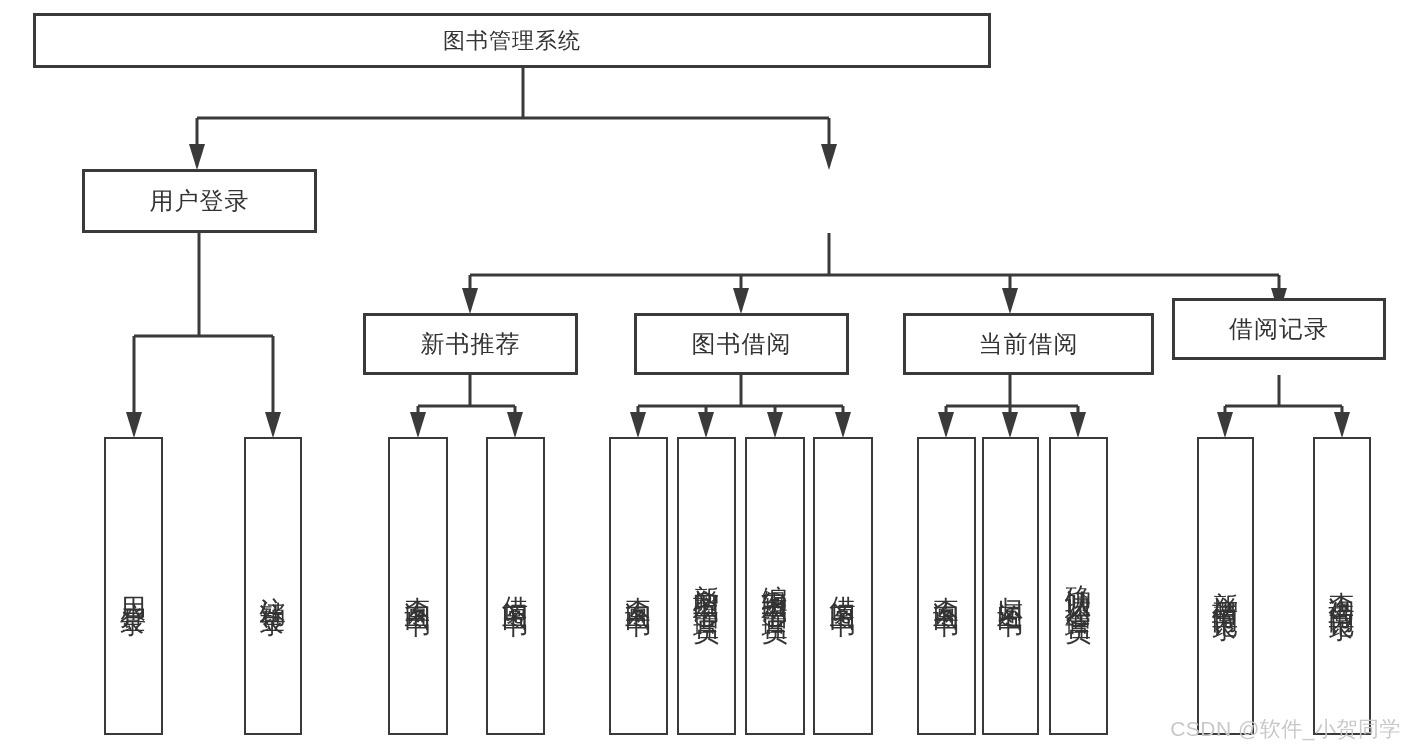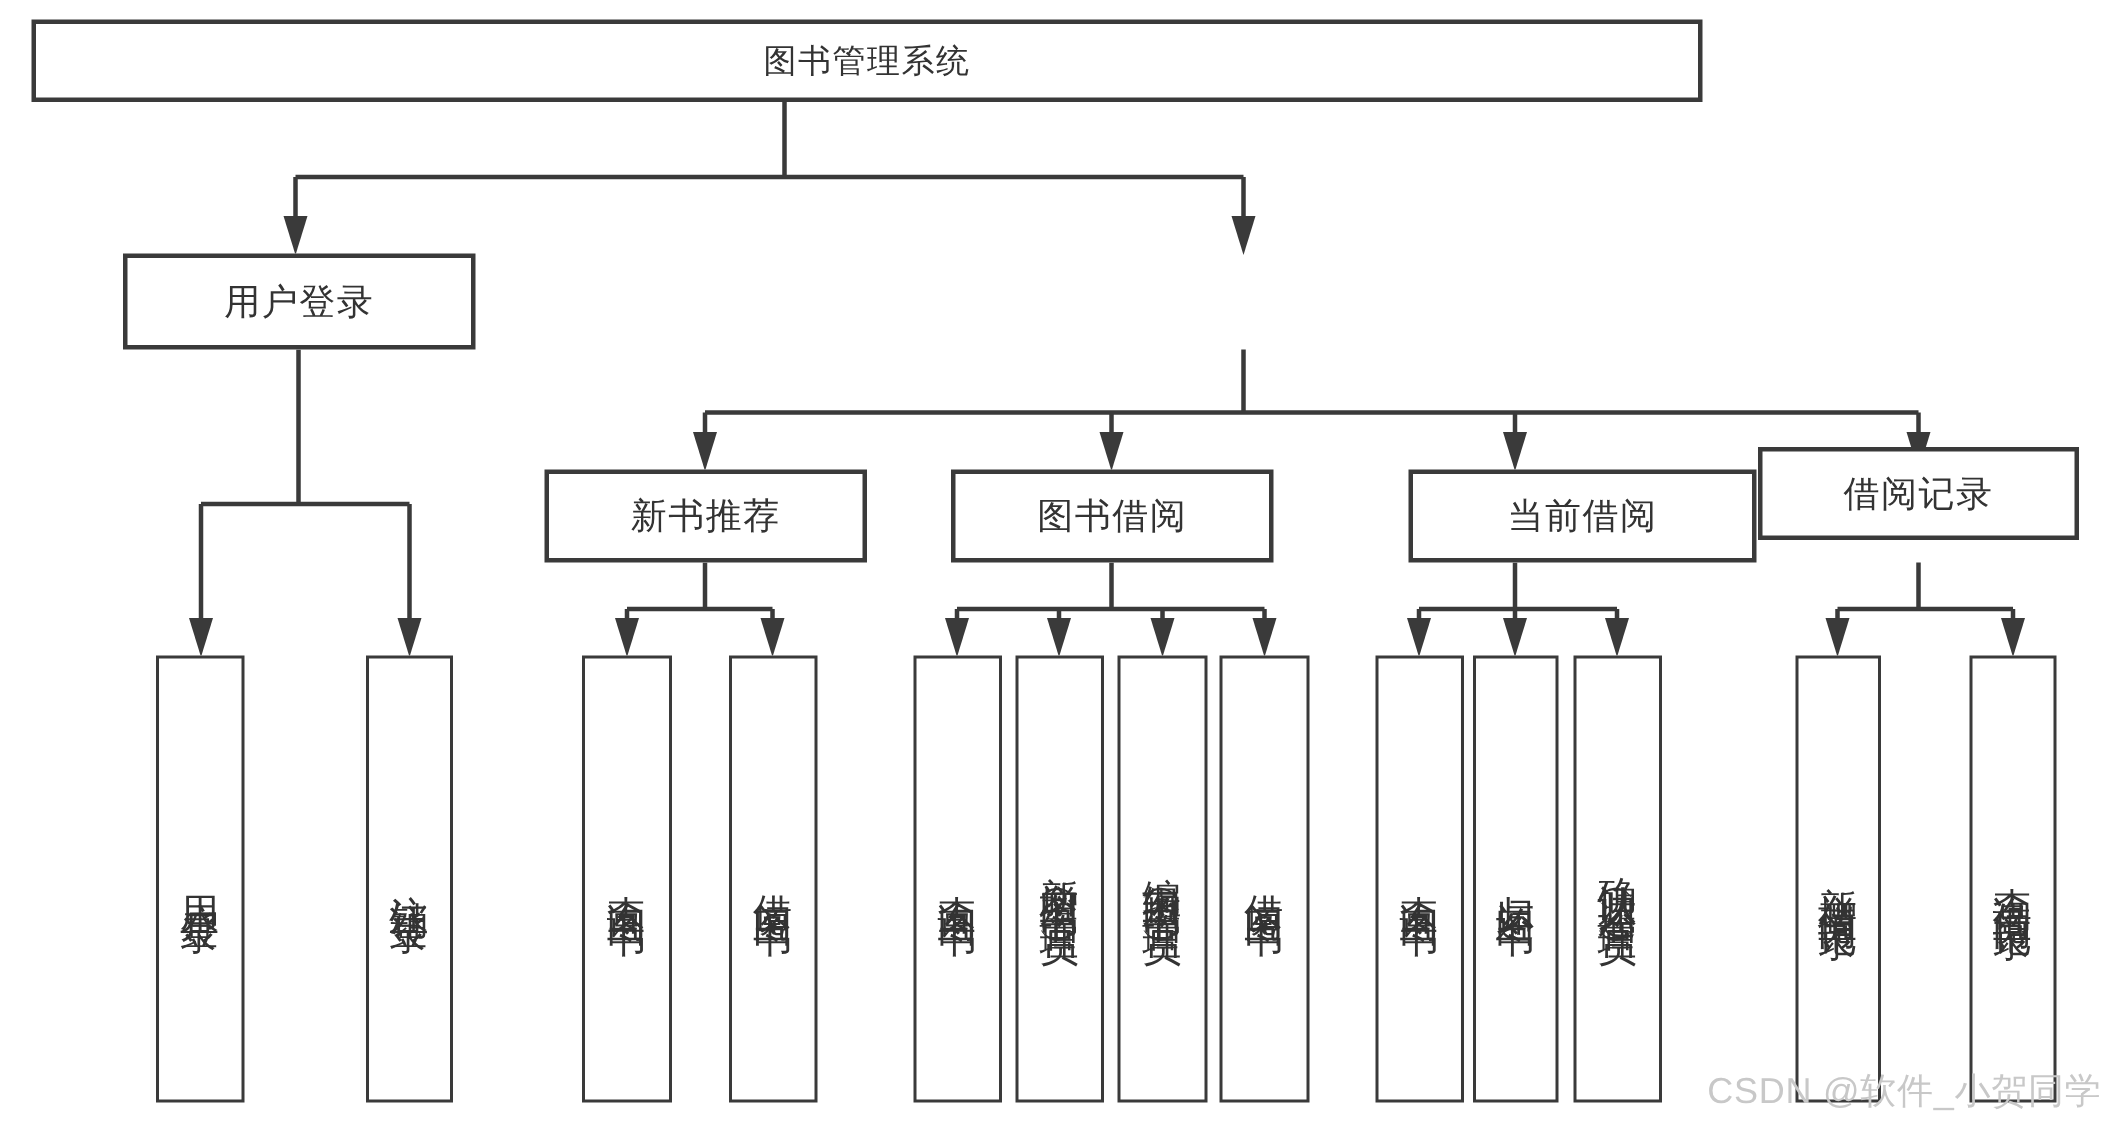--- a/index.html
+++ b/index.html
@@ -48,21 +48,21 @@
     text-orientation: mixed;
     font-size: 26px;
     letter-spacing: 5px;
     line-height: 1;
     white-space: nowrap;
   }
   #watermark {
     position: absolute;
     right: 4px;
     bottom: 4px;
-    font-size: 24px;
+    font-size: 21px;
     color: #c8c8c8;
     letter-spacing: 0.5px;
     white-space: nowrap;
     z-index: 10;
   }
 </style>
 </head>
 <body>
 
 <div id="stage">
@@ -103,35 +103,35 @@
       <polygon points="767,412 783,412 775,438"></polygon>
       <polygon points="835,412 851,412 843,438"></polygon>
       <polygon points="938,412 954,412 946,438"></polygon>
       <polygon points="1002,412 1018,412 1010,438"></polygon>
       <polygon points="1070,412 1086,412 1078,438"></polygon>
       <polygon points="1217,412 1233,412 1225,438"></polygon>
       <polygon points="1334,412 1350,412 1342,438"></polygon>
     </g>
   </svg>
 
-  <div class="box root" style="left:21px;top:13px;width:1114px;height:55px">
+  <div class="box root" style="left:33px;top:13px;width:958px;height:55px">
     <span>图书管理系统</span>
   </div>
 
   <div class="box h" style="left:82px;top:169px;width:235px;height:64px">
     <span>用户登录</span>
   </div>
 
   <div class="box h" style="left:363px;top:313px;width:215px;height:62px">
     <span>新书推荐</span>
   </div>
   <div class="box h" style="left:634px;top:313px;width:215px;height:62px">
     <span>图书借阅</span>
   </div>
-  <div class="box h" style="left:939px;top:313px;width:232px;height:62px">
+  <div class="box h" style="left:903px;top:313px;width:251px;height:62px">
     <span>当前借阅</span>
   </div>
   <div class="box h" style="left:1172px;top:298px;width:214px;height:62px">
     <span>借阅记录</span>
   </div>
 
   <div class="box v" style="left:104px;top:437px;width:59px;height:298px">
     <span>用户登录</span>
   </div>
   <div class="box v" style="left:244px;top:437px;width:58px;height:298px">

